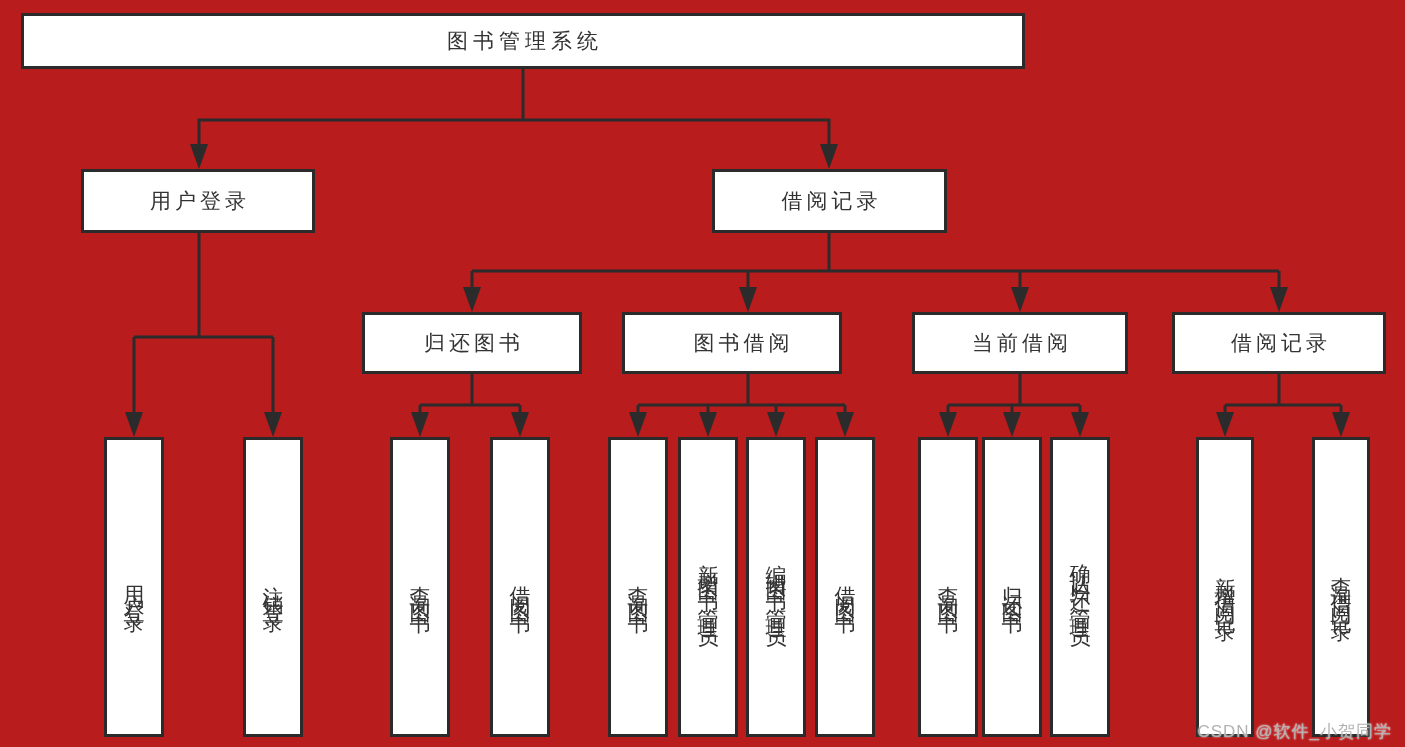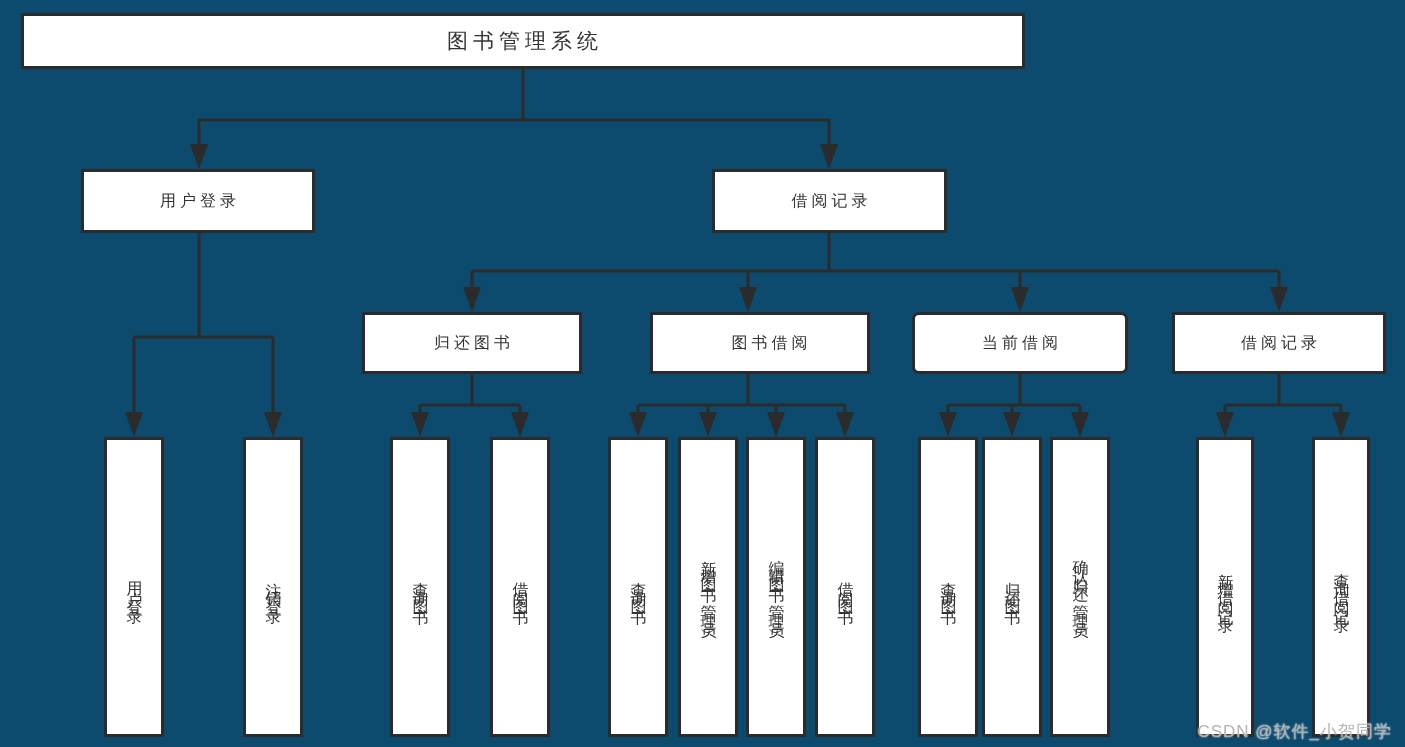--- a/index.html
+++ b/index.html
@@ -1,34 +1,34 @@
 <!DOCTYPE html>
 <html><head>
 <meta charset="utf-8">
 <style>
   html,body { margin:0; padding:0; background:#ffffff; }
   .stage {
     position:relative;
     width:1405px; height:747px;
-    background:#0c4a6e;
+    background:#b91c1c;
     font-family:"Liberation Sans","DejaVu Sans",sans-serif;
     overflow:hidden;
     text-decoration:underline;
   }
   .connectors { position:absolute; left:0; top:0; width:1405px; height:747px; }
   .node {
     position:absolute;
     box-sizing:border-box;
     border:3px solid #2b2b2b;
     background:#ffffff;
     display:flex;
     align-items:center;
     justify-content:center;
     color:#333333;
-    font-size:16px;
+    font-size:21px;
     letter-spacing:4px;
     text-align:center;
     z-index:2;
   }
   .node.root { font-size:21px; letter-spacing:5px; }
   .node .label { white-space:nowrap; text-indent:4px; }
   .node.v .label {
     writing-mode:vertical-lr;
     text-orientation:mixed;
     letter-spacing:9px;
@@ -98,24 +98,24 @@
   <div class="node" style="left:81px; top:169px; width:234px; height:64px;">
     <span class="label">用户登录</span>
   </div>
   <div class="node" style="left:712px; top:169px; width:235px; height:64px;">
     <span class="label">借阅记录</span>
   </div>
 
   <div class="node" style="left:362px; top:312px; width:220px; height:62px;">
     <span class="label">归还图书</span>
   </div>
-  <div class="node" style="left:650px; top:312px; width:220px; height:62px;padding-left:19px;">
+  <div class="node" style="left:622px; top:312px; width:220px; height:62px;padding-left:19px;">
     <span class="label">图书借阅</span>
   </div>
-  <div class="node" style="left:912px; top:312px; width:216px; height:62px;border-radius:7px;">
+  <div class="node" style="left:912px; top:312px; width:216px; height:62px;">
     <span class="label">当前借阅</span>
   </div>
   <div class="node" style="left:1172px; top:312px; width:214px; height:62px;">
     <span class="label">借阅记录</span>
   </div>
 
   <div class="node v" style="left:104px; top:437px; width:60px; height:300px;">
     <span class="label">用户登录</span>
   </div>
   <div class="node v" style="left:243px; top:437px; width:60px; height:300px;">

